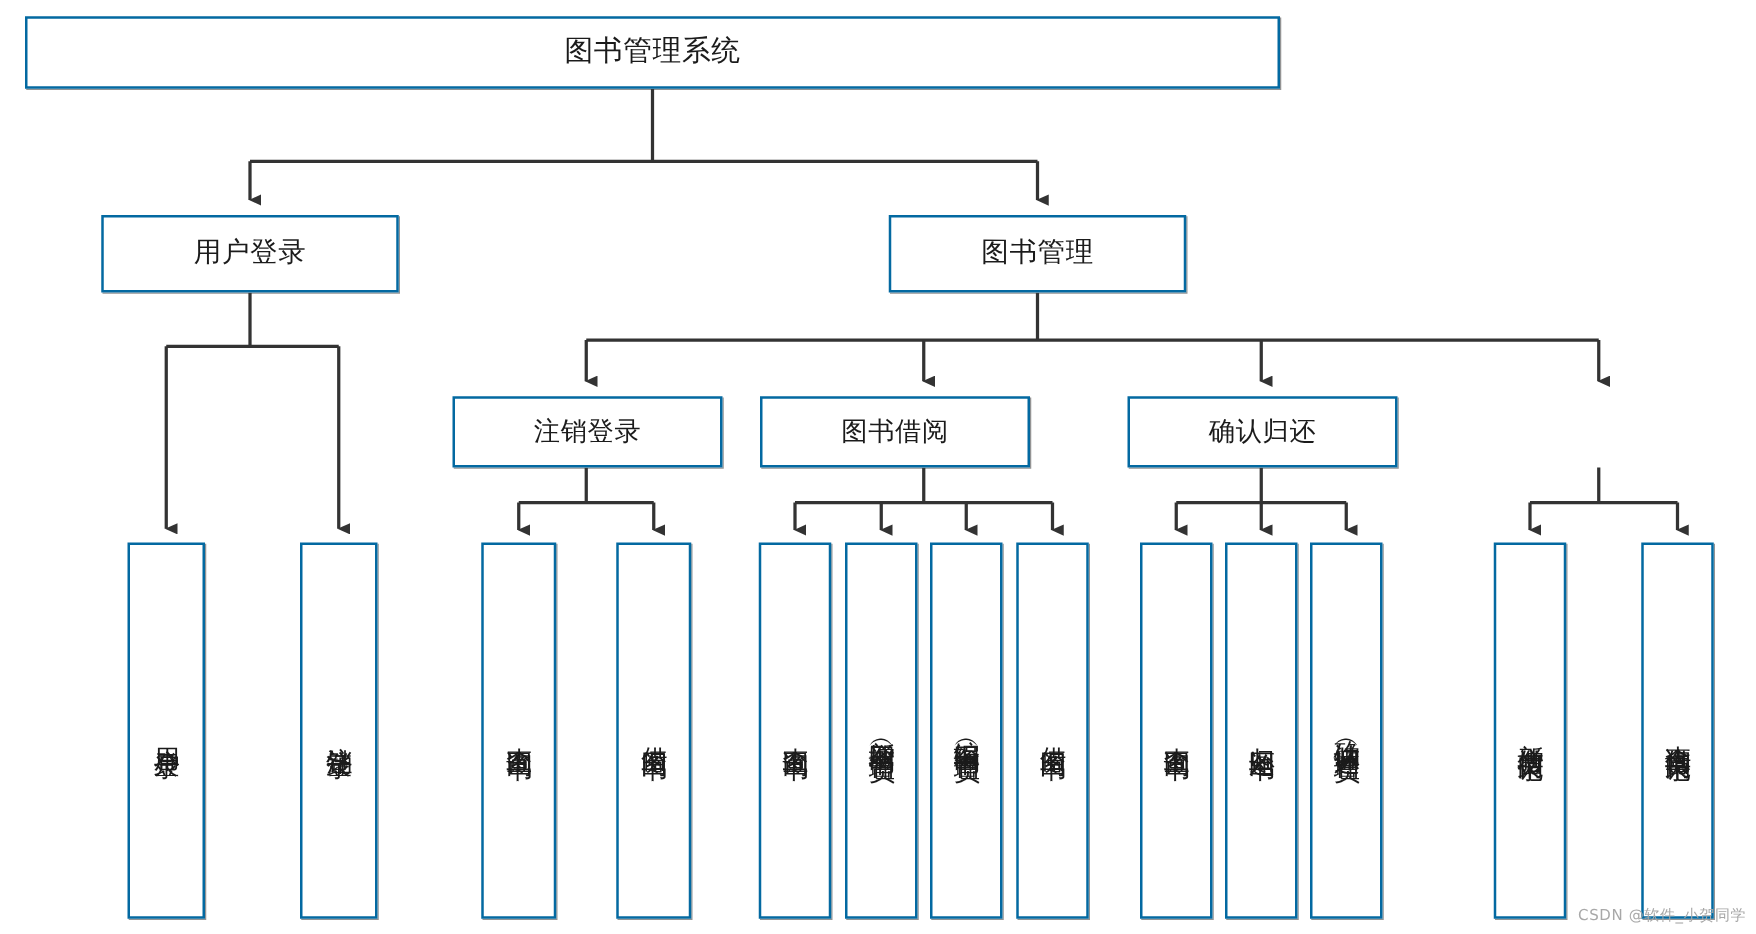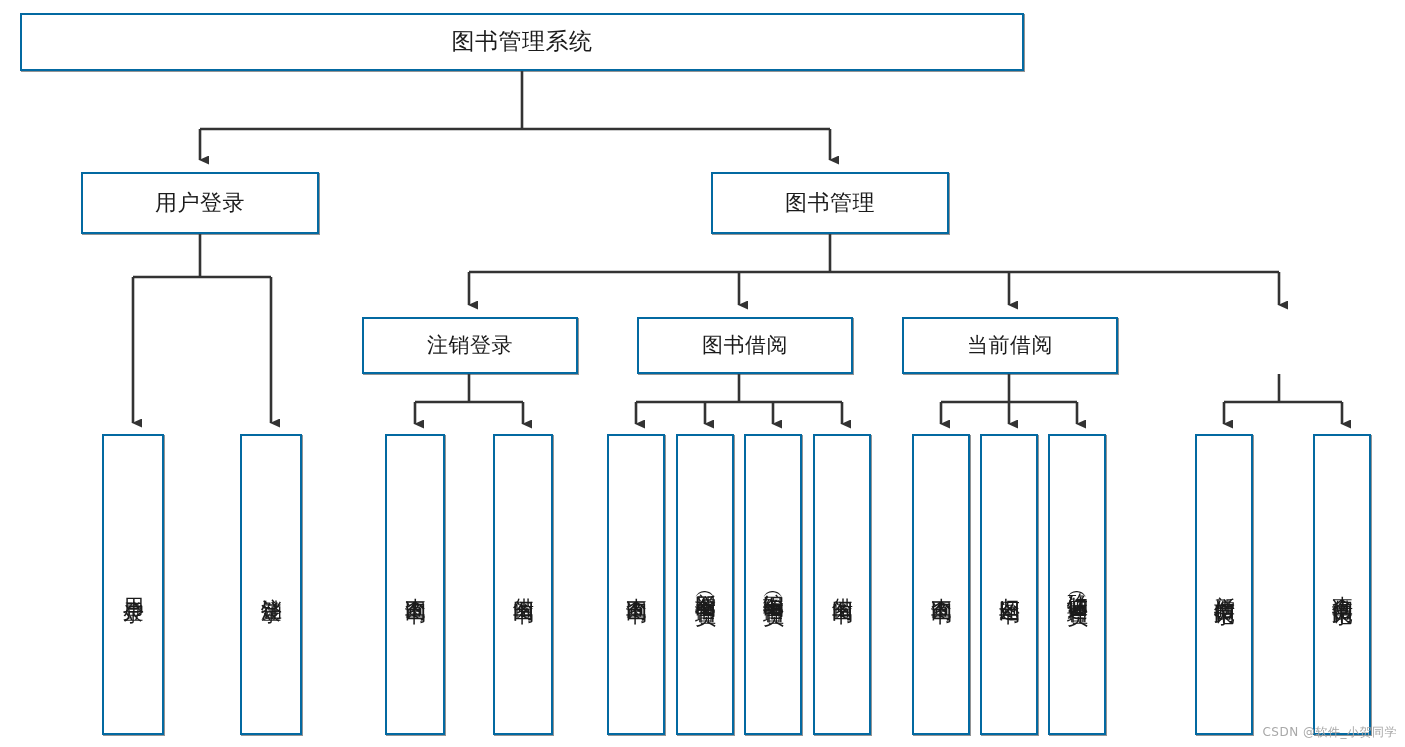--- a/index.html
+++ b/index.html
@@ -132,25 +132,25 @@
   <div class="node-box node-l2" style="left:81px; top:172px; width:238px; height:62px;">
     <span class="node-label">用户登录</span>
   </div>
   <div class="node-box node-l2" style="left:711px; top:172px; width:238px; height:62px;">
     <span class="node-label">图书管理</span>
   </div>
 
   <div class="node-box node-l3" style="left:362px; top:317px; width:216px; height:57px;">
     <span class="node-label">注销登录</span>
   </div>
-  <div class="node-box node-l3" style="left:637px; top:317px; width:216px; height:57px;">
+  <div class="node-box node-l3" style="left:608px; top:317px; width:216px; height:57px;">
     <span class="node-label">图书借阅</span>
   </div>
   <div class="node-box node-l3" style="left:902px; top:317px; width:216px; height:57px;">
-    <span class="node-label">当前借阅</span>
+    <span class="node-label">确认归还</span>
   </div>
 
   <div class="node-box node-leaf" style="left:102px; top:434px; width:62px; height:301px;">
     <span class="node-label">用户登录</span>
   </div>
   <div class="node-box node-leaf" style="left:240px; top:434px; width:62px; height:301px;">
     <span class="node-label">注销登录</span>
   </div>
 
   <div class="node-box node-leaf" style="left:385px; top:434px; width:60px; height:301px;">

